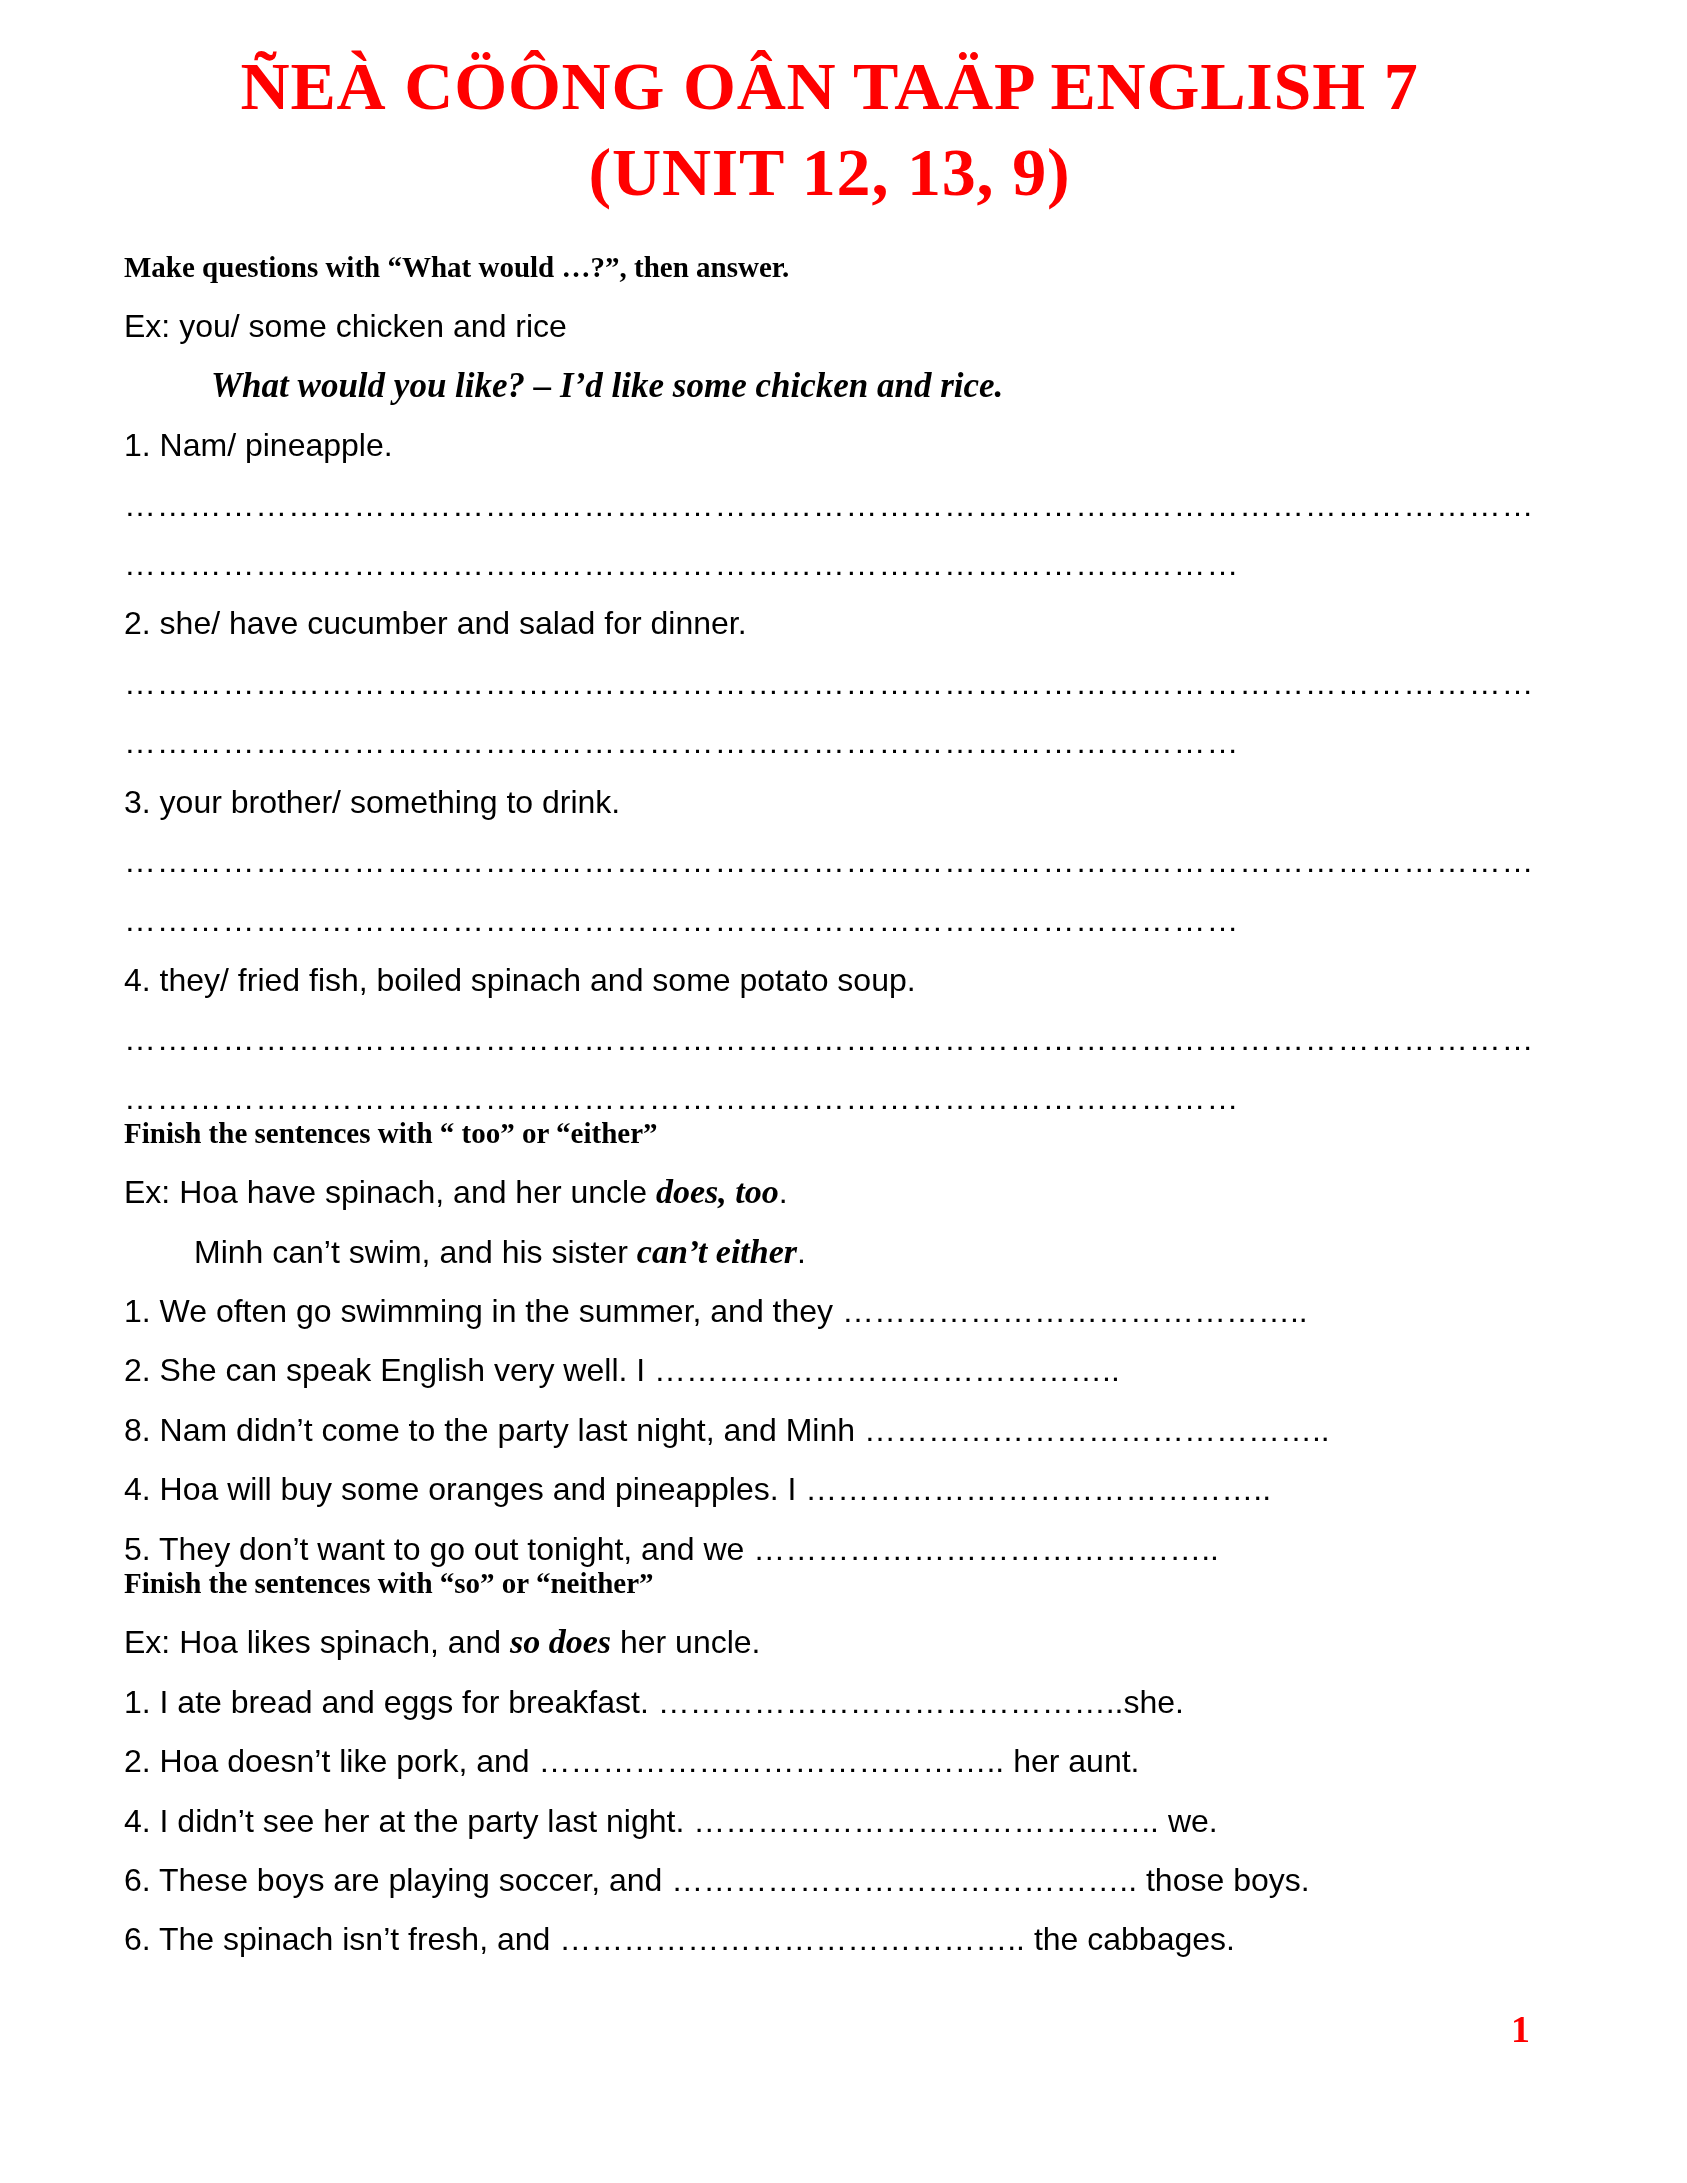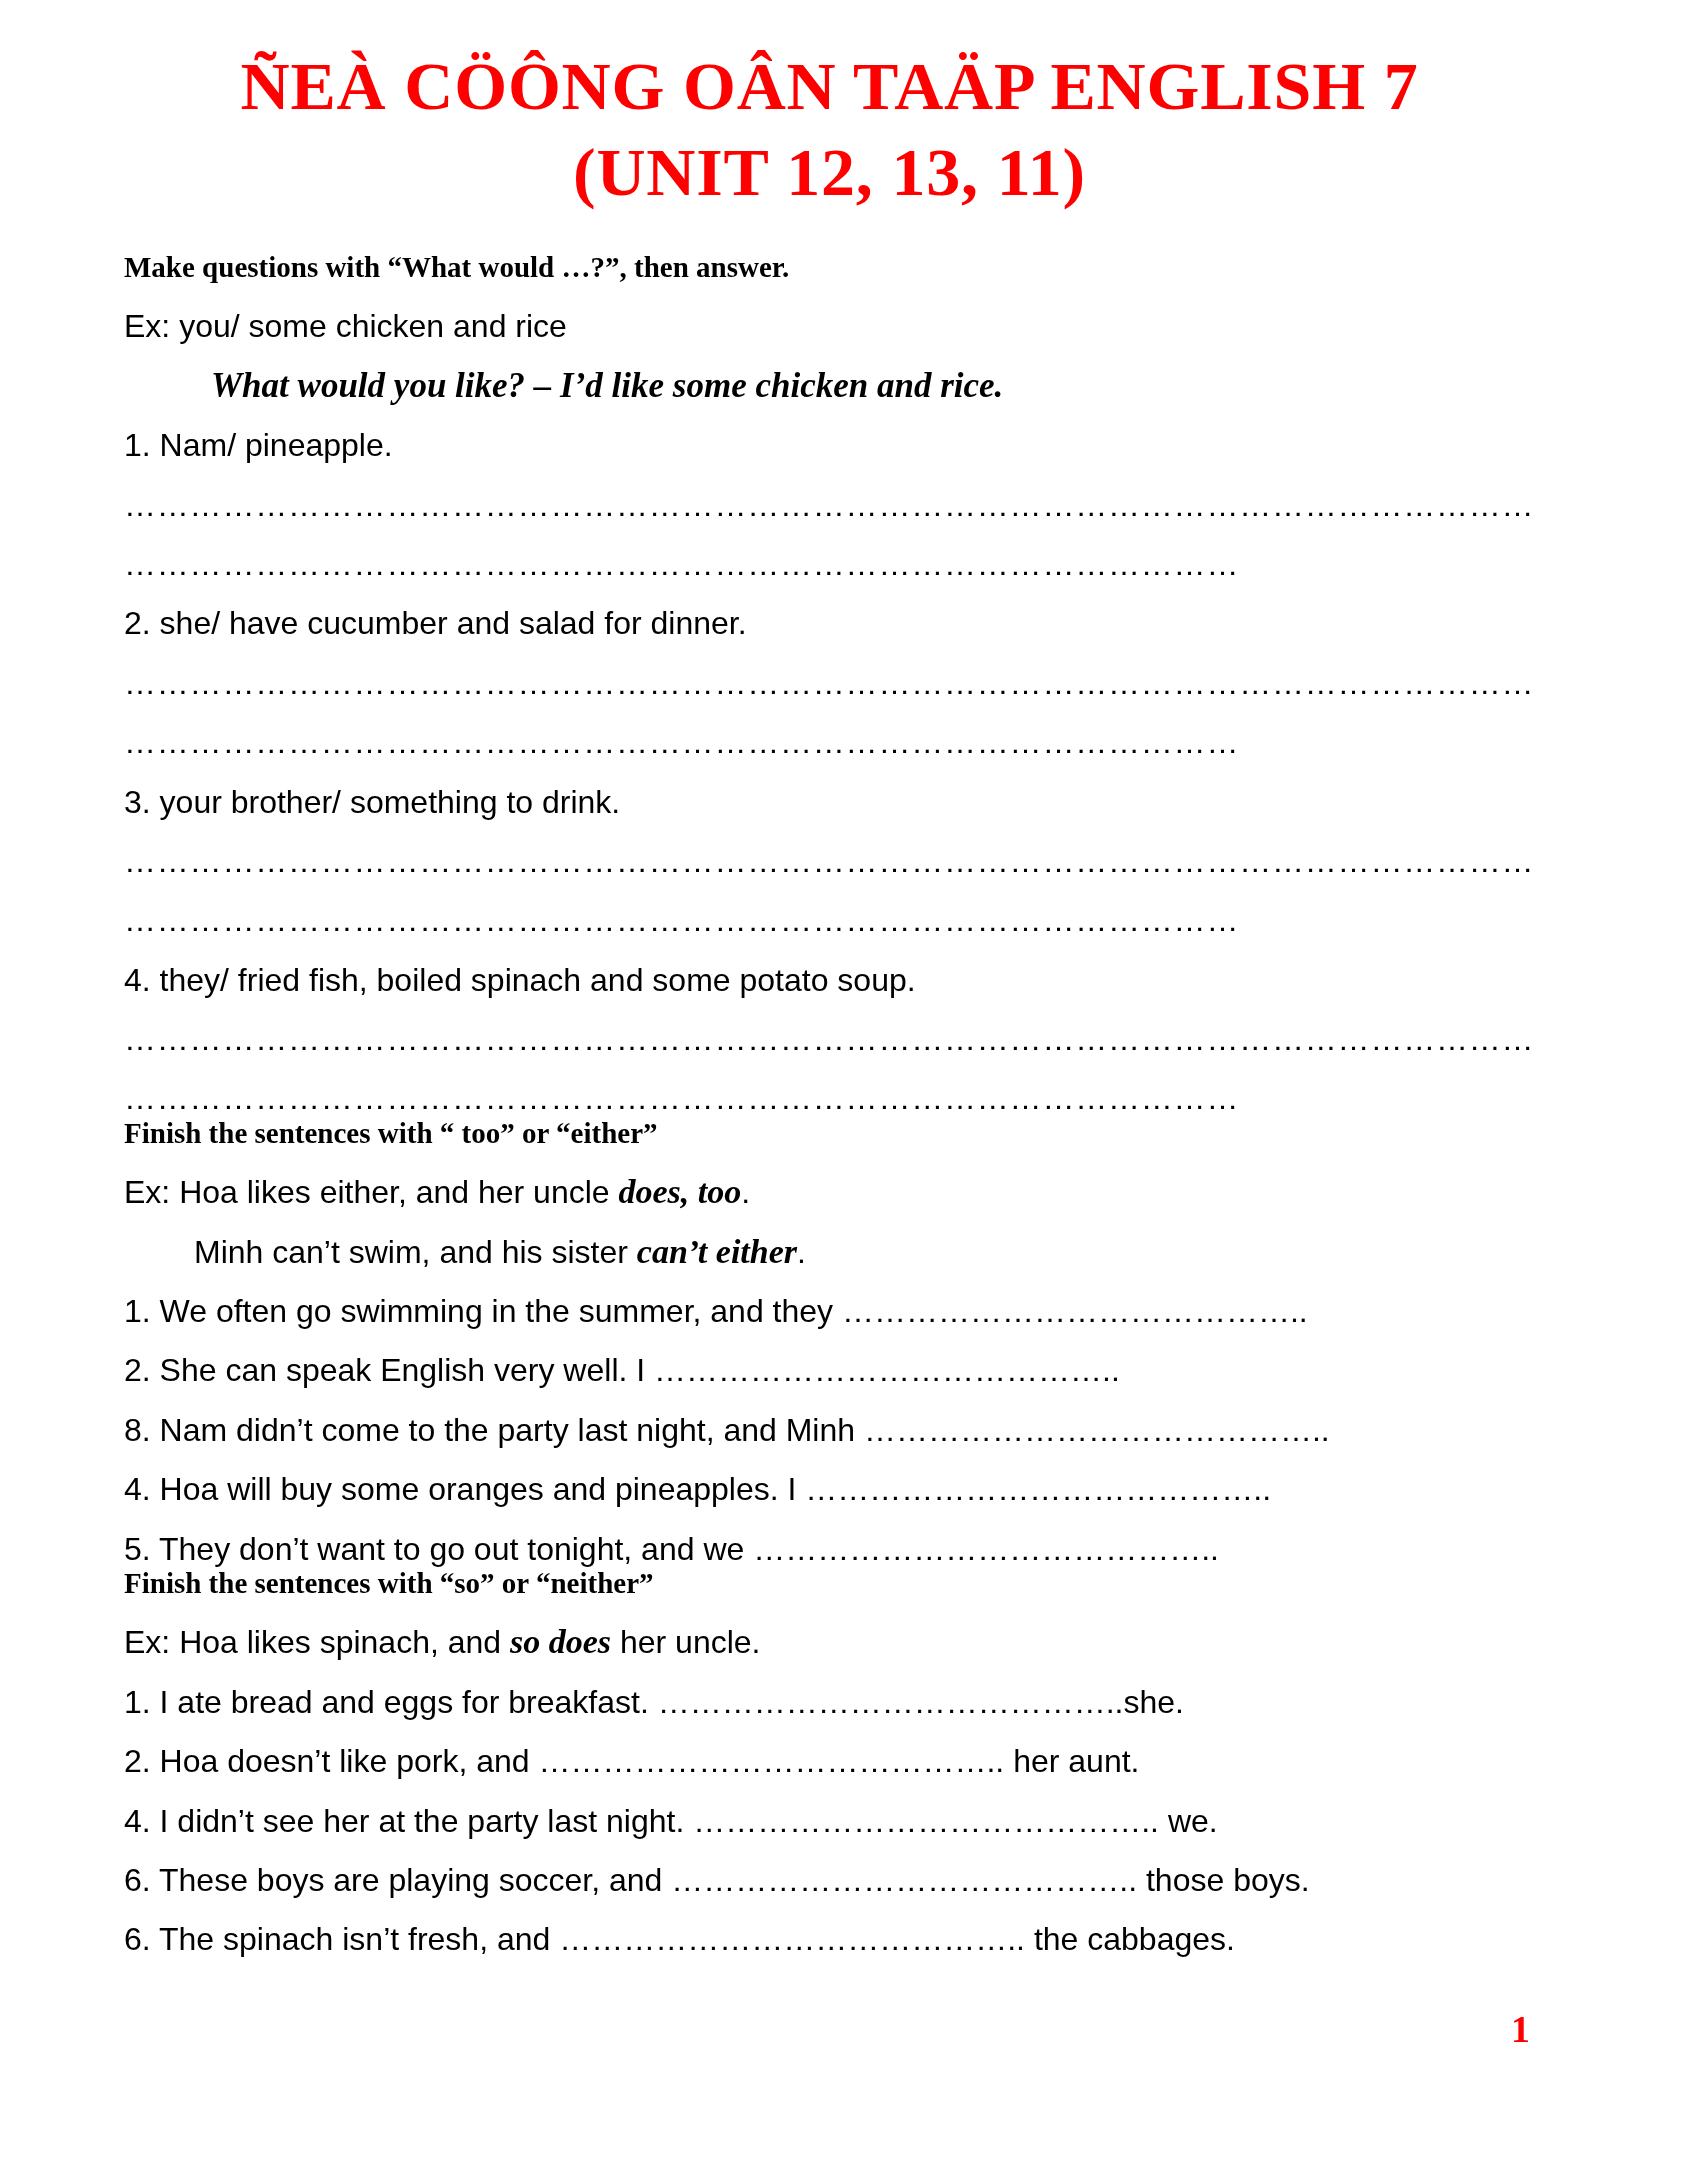--- a/index.html
+++ b/index.html
@@ -58,21 +58,21 @@
     font-weight:bold;color:#ff0000;font-size:38px;line-height:38px;
   }
 </style>
 </head>
 <body>
 
 <div class="page">
 
   <h1 class="doc-title">
     <span class="tl">ÑEÀ CÖÔNG OÂN TAÄP ENGLISH 7</span>
-    <span class="tl">(UNIT 12, 13, 11)</span>
+    <span class="tl">(UNIT 12, 13, 9)</span>
   </h1>
 
   <p class="section-heading">Make questions with “What would …?”, then answer.</p>
   <p class="body-line">Ex: you/ some chicken and rice</p>
   <p class="example-answer">What would you like? – I’d like some chicken and rice.</p>
 
   <p class="body-line item-line">1. Nam/ pineapple.</p>
   <p class="blank-line full"><span class="dots">……………………………………………………………………………………………………………………………………………………</span></p>
   <p class="blank-line short"><span class="dots">…………………………………………………………………………………………</span></p>
 
@@ -82,21 +82,21 @@
 
   <p class="body-line item-line">3. your brother/ something to drink.</p>
   <p class="blank-line full"><span class="dots">……………………………………………………………………………………………………………………………………………………</span></p>
   <p class="blank-line short"><span class="dots">…………………………………………………………………………………………</span></p>
 
   <p class="body-line item-line">4. they/ fried fish, boiled spinach and some potato soup.</p>
   <p class="blank-line full"><span class="dots">……………………………………………………………………………………………………………………………………………………</span></p>
   <p class="blank-line short"><span class="dots">…………………………………………………………………………………………</span></p>
 
   <p class="section-heading tight">Finish the sentences with “ too” or “either”</p>
-  <p class="body-line"><span>Ex: Hoa likes either, and her uncle </span><span class="bi">does, too</span><span>.</span></p>
+  <p class="body-line"><span>Ex: Hoa have spinach, and her uncle </span><span class="bi">does, too</span><span>.</span></p>
   <p class="body-line indented"><span>Minh can’t swim, and his sister </span><span class="bi">can’t either</span><span>.</span></p>
 
   <p class="body-line item-line">1. We often go swimming in the summer, and they ……………………………………..</p>
   <p class="body-line item-line">2. She can speak English very well. I ……………………………………..</p>
   <p class="body-line item-line">8. Nam didn’t come to the party last night, and Minh ……………………………………..</p>
   <p class="body-line item-line">4. Hoa will buy some oranges and pineapples. I ……………………………………..</p>
   <p class="body-line item-line">5. They don’t want to go out tonight, and we ……………………………………..</p>
 
   <p class="section-heading tight">Finish the sentences with “so” or “neither”</p>
   <p class="body-line"><span>Ex: Hoa likes spinach, and </span><span class="bi">so does</span><span> her uncle.</span></p>

